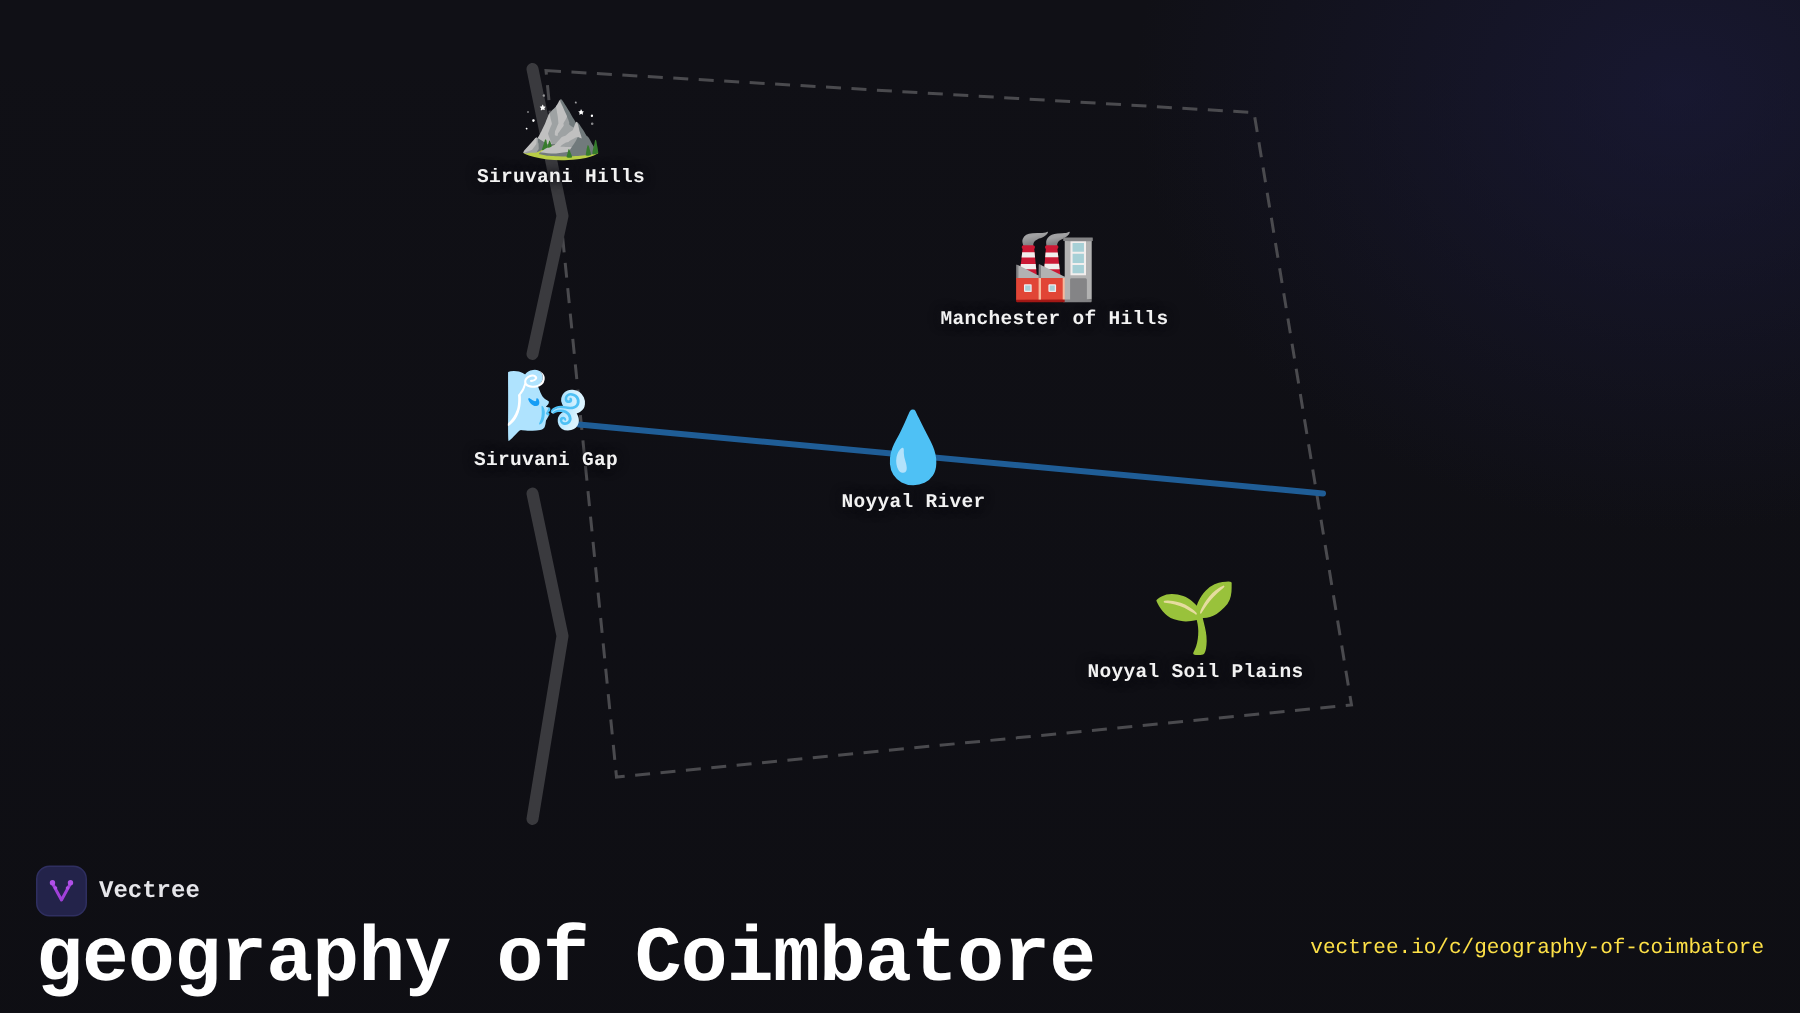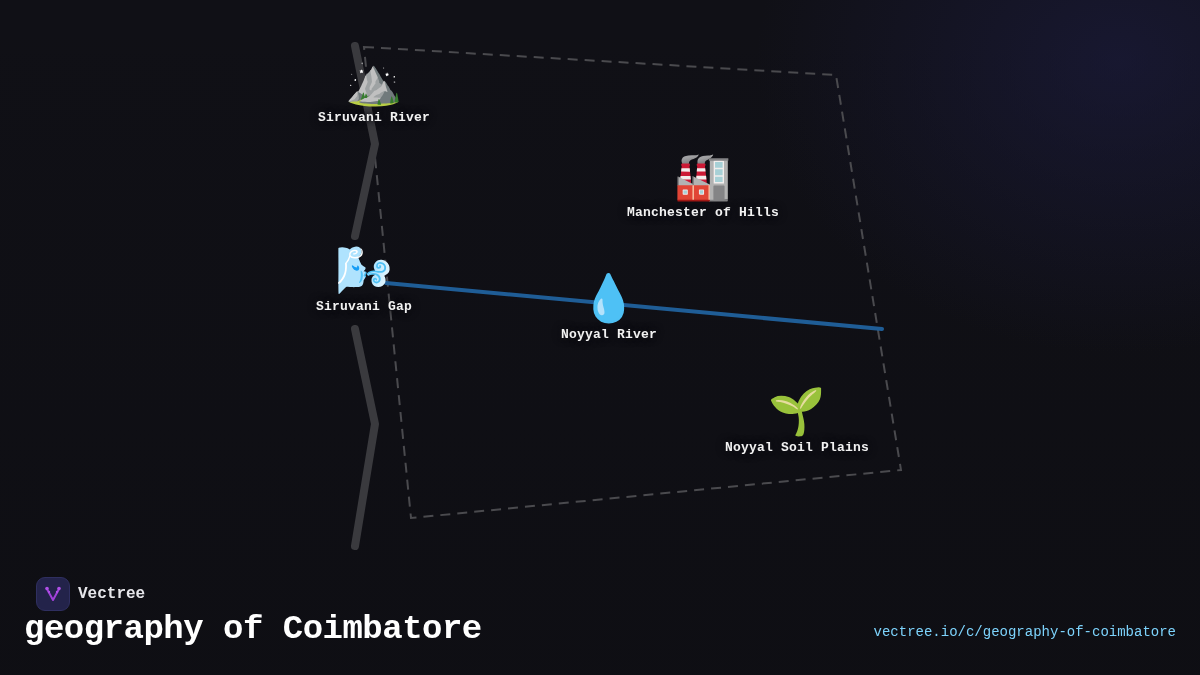--- a/index.html
+++ b/index.html
@@ -48,21 +48,21 @@
       font-family: "Liberation Mono", "DejaVu Sans Mono", monospace;
       font-weight: bold;
       font-size: 13px;
       color: #f2f2f2;
       white-space: nowrap;
       letter-spacing: 0.2px;
       text-shadow: 0 0 4px #101016, 0 0 8px #101016;
     }
     .brand {
       position: absolute;
-      left: 36px;
+      left: 24px;
       top: 577px;
       display: flex;
       align-items: center;
       gap: 8px;
     }
     .brand-logo {
       width: 34px;
       height: 34px;
       border-radius: 9px;
       background: #23234a;
@@ -77,51 +77,51 @@
       font-weight: bold;
       font-size: 16px;
       color: #e6e6ea;
     }
     .page-title {
       position: absolute;
       left: 24px;
       top: 610px;
       font-family: "Liberation Mono", "DejaVu Sans Mono", monospace;
       font-weight: bold;
-      font-size: 34px;
+      font-size: 52px;
       color: #ffffff;
       white-space: nowrap;
       letter-spacing: -0.5px;
     }
     .page-url {
       position: absolute;
       right: 24px;
       top: 624px;
       font-family: "Liberation Mono", "DejaVu Sans Mono", monospace;
       font-size: 14px;
-      color: #7dd3fc;
+      color: #fde047;
       white-space: nowrap;
     }
   </style>
 </head>
 <body>
 
 <div class="bg-glow"></div>
 
 <svg class="map-layer" viewBox="0 0 1200 675">
   <path id="boundary" fill="none" stroke="#4a4a4e" stroke-width="2" stroke-dasharray="10 7" d="M364,47 L836,75 L901,470 L411,518 Z"></path>
   <path id="ridge-upper" fill="none" stroke="#3a3a3e" stroke-width="8" stroke-linecap="round" stroke-linejoin="round" d="M355,46 L375,144 L355,236"></path>
   <path id="ridge-lower" fill="none" stroke="#3a3a3e" stroke-width="8" stroke-linecap="round" stroke-linejoin="round" d="M355,329 L375,424 L355,546"></path>
   <path id="river" fill="none" stroke="#1f5d96" stroke-width="4" stroke-linecap="round" d="M386,283 L882,329"></path>
 </svg>
 
 <div id="nodes-container">
   <div class="node" style="left: 374px; top: 54px;">
     <span class="emoji">⛰️</span>
-    <span class="label">Siruvani River</span>
+    <span class="label">Siruvani Hills</span>
   </div>
   <div class="node" style="left: 703px; top: 149px;">
     <span class="emoji">🏭</span>
     <span class="label">Manchester of Hills</span>
   </div>
   <div class="node" style="left: 364px; top: 243px;">
     <span class="emoji">🌬️</span>
     <span class="label">Siruvani Gap</span>
   </div>
   <div class="node" style="left: 609px; top: 271px;">

